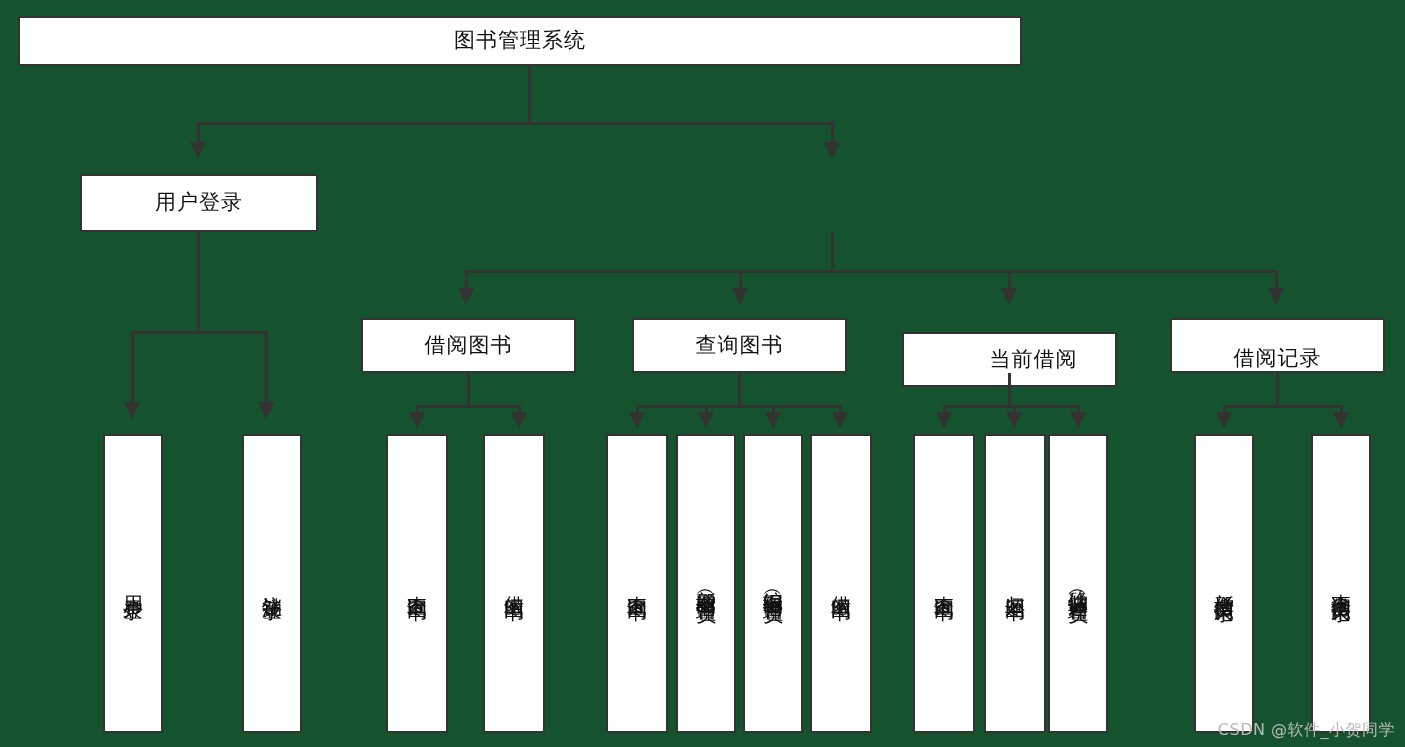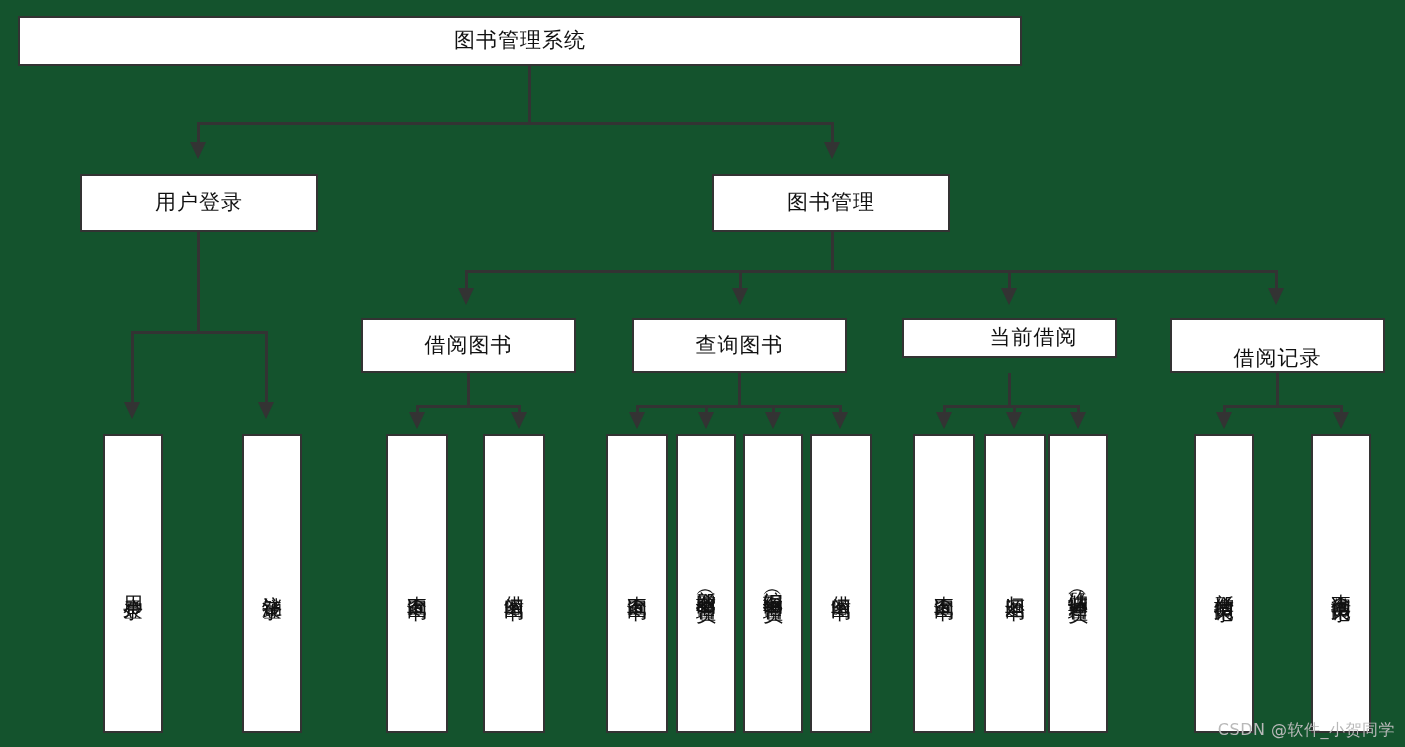--- a/index.html
+++ b/index.html
@@ -88,23 +88,20 @@
   <div class="edge v" style="left:197px; top:122px; width:3px; height:24px;"></div>
   <div class="arrow" style="left:190px; top:142px;"></div>
 
   <div class="edge v" style="left:831px; top:122px; width:3px; height:24px;"></div>
   <div class="arrow" style="left:824px; top:142px;"></div>
 
   <div class="node horiz" style="left:80px; top:174px; width:238px; height:58px;">
     <span>用户登录</span>
   </div>
 
-  <div class="node horiz" style="left:712px; top:174px; width:238px; height:58px;">
-    <span>图书管理</span>
-  </div>
 
   <div class="edge v" style="left:197px; top:232px; width:3px; height:101px;"></div>
   <div class="edge h" style="left:131px; top:331px; width:137px; height:3px;"></div>
   <div class="edge v" style="left:131px; top:331px; width:3px; height:75px;"></div>
   <div class="arrow" style="left:124px; top:402px;"></div>
   <div class="edge v" style="left:265px; top:331px; width:3px; height:75px;"></div>
   <div class="arrow" style="left:258px; top:402px;"></div>
 
   <div class="edge v" style="left:831px; top:232px; width:3px; height:40px;"></div>
   <div class="edge h" style="left:465px; top:270px; width:813px; height:3px;"></div>
@@ -120,21 +117,21 @@
 
   <div class="edge v" style="left:1275px; top:270px; width:3px; height:22px;"></div>
   <div class="arrow" style="left:1268px; top:288px;"></div>
 
   <div class="node horiz" style="left:361px; top:318px; width:215px; height:55px;">
     <span>借阅图书</span>
   </div>
   <div class="node horiz" style="left:632px; top:318px; width:215px; height:55px;">
     <span>查询图书</span>
   </div>
-  <div class="node horiz" style="left:902px; top:318px; width:215px; height:40px;padding-left:48px;">
+  <div class="node horiz" style="left:902px; top:332px; width:215px; height:55px;padding-left:48px;">
     <span>当前借阅</span>
   </div>
   <div class="node horiz" style="left:1170px; top:318px; width:215px; height:55px;align-items:flex-end;">
     <span>借阅记录</span>
   </div>
 
   <div class="edge v" style="left:467px; top:373px; width:3px; height:34px;"></div>
   <div class="edge h" style="left:416px; top:405px; width:105px; height:3px;"></div>
   <div class="edge v" style="left:416px; top:405px; width:3px; height:10px;"></div>
   <div class="arrow" style="left:409px; top:412px;"></div>

